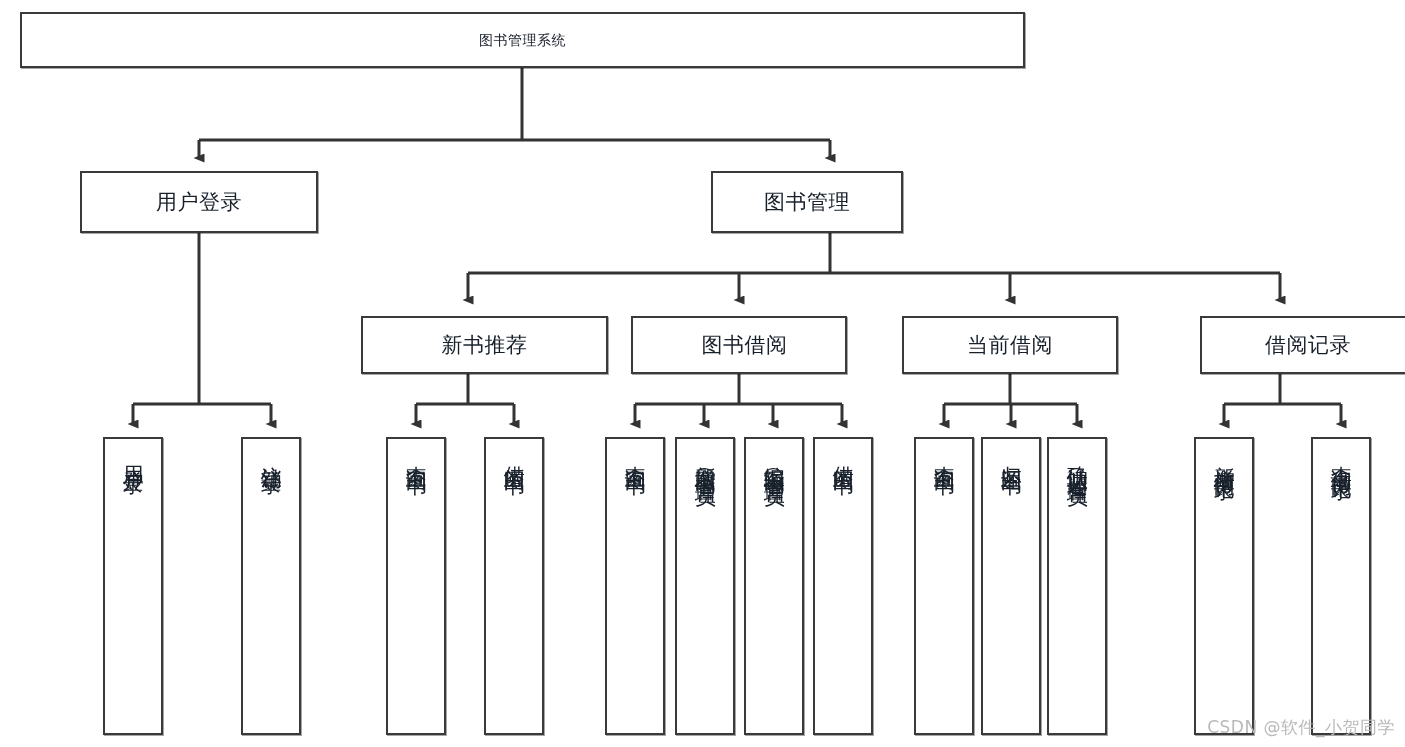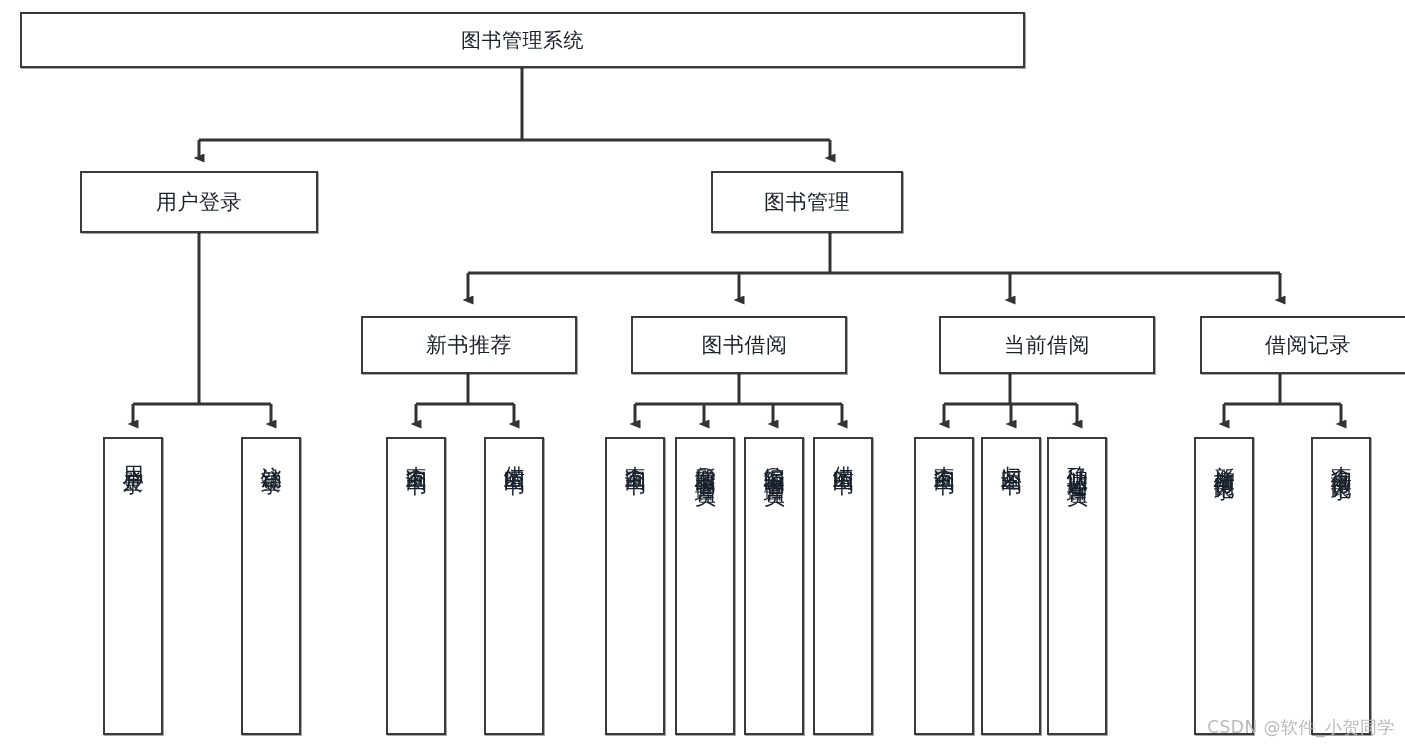--- a/index.html
+++ b/index.html
@@ -38,21 +38,21 @@
     color: #1d2633;
     z-index: 2;
   }
   .node .label {
     font-size: 21px;
     line-height: 1.15;
     letter-spacing: 0.5px;
     white-space: nowrap;
     color: #18202b;
   }
-  .node.root .label { font-size: 20px; }
+  .node.root .label { font-size: 14px; }
   .node.vertical {
     align-items: flex-start;
     padding-top: 10px;
   }
   .node.vertical .label {
     writing-mode: vertical-rl;
     text-orientation: upright;
     font-size: 21px;
     line-height: 1.35;
     letter-spacing: 3px;
@@ -129,27 +129,27 @@
     <span class="label">图书管理系统</span>
   </div>
 
   <div class="node" style="left:80px; top:171px; width:238px; height:62px;">
     <span class="label">用户登录</span>
   </div>
   <div class="node" style="left:711px; top:171px; width:192px; height:62px;">
     <span class="label">图书管理</span>
   </div>
 
-  <div class="node" style="left:361px; top:316px; width:216px; height:58px;">
+  <div class="node" style="left:361px; top:316px; width:247px; height:58px;">
     <span class="label">新书推荐</span>
   </div>
   <div class="node" style="left:631px; top:316px; width:216px; height:58px;padding-left:11px;">
     <span class="label">图书借阅</span>
   </div>
-  <div class="node" style="left:939px; top:316px; width:216px; height:58px;">
+  <div class="node" style="left:902px; top:316px; width:216px; height:58px;">
     <span class="label">当前借阅</span>
   </div>
   <div class="node" style="left:1200px; top:316px; width:216px; height:58px;">
     <span class="label">借阅记录</span>
   </div>
 
   <div class="node vertical" style="left:103px; top:437px; width:60px; height:298px;">
     <span class="label">用户登录</span>
   </div>
   <div class="node vertical" style="left:241px; top:437px; width:60px; height:298px;">

